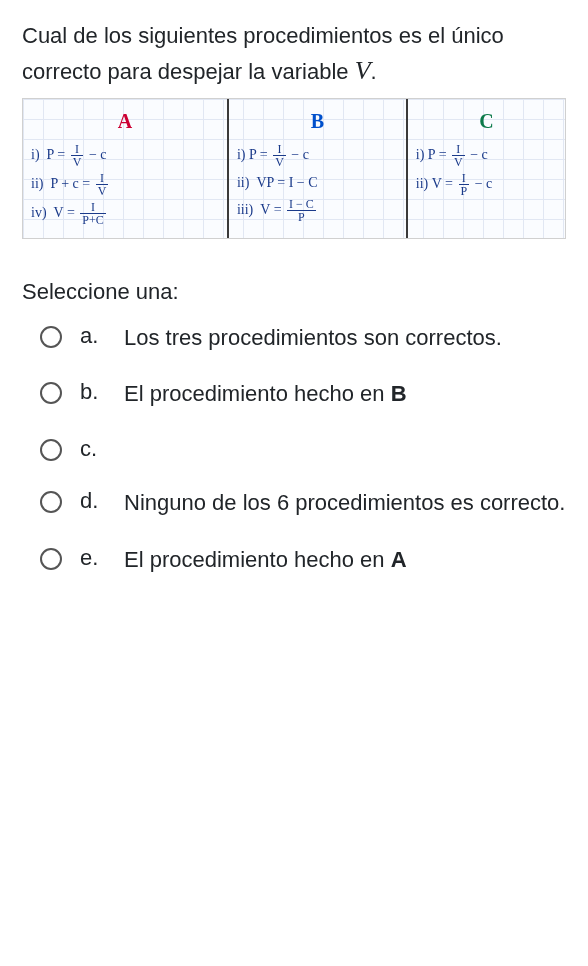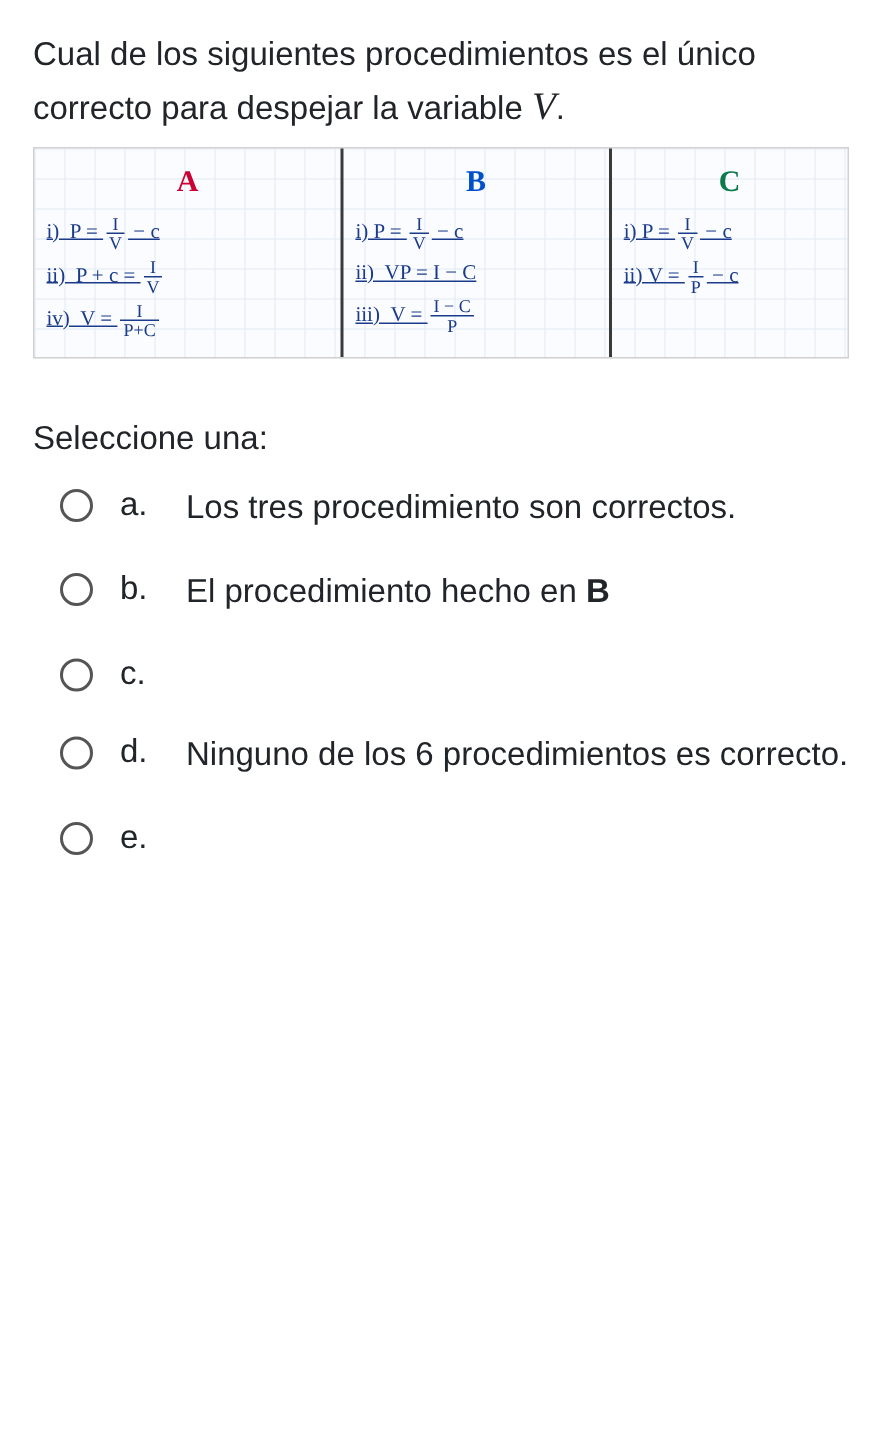--- a/index.html
+++ b/index.html
@@ -62,21 +62,20 @@
       font-size: 20px;
       margin-bottom: 4px;
     }
     .redA { color: #cc0033; }
     .blueB { color: #0050cc; }
     .greenC { color: #0c7a4a; }
     .step {
       white-space: nowrap;
       font-size: 14px;
       padding: 2px 0;
-      text-decoration: underline;
     }
     .frac {
       display: inline-block;
       text-align: center;
       vertical-align: middle;
       font-size: 12px;
       line-height: 1;
       margin: 0 2px;
     }
     .frac .num {
@@ -151,21 +150,21 @@
   </div>
 </div>
 
 <div class="prompt">Seleccione una:</div>
 
 <div class="options">
 
   <div class="option">
     <div class="radio"></div>
     <div class="option-label">a.</div>
-    <div class="option-text">Los tres procedimiento son correctos.</div>
+    <div class="option-text">Los tres procedimientos son correctos.</div>
   </div>
 
   <div class="option">
     <div class="radio"></div>
     <div class="option-label">b.</div>
     <div class="option-text">
       <span>El procedimiento hecho en </span><span class="bold">B</span>
     </div>
   </div>
 
@@ -176,15 +175,18 @@
 
   <div class="option">
     <div class="radio"></div>
     <div class="option-label">d.</div>
     <div class="option-text">Ninguno de los 6 procedimientos es correcto.</div>
   </div>
 
   <div class="option">
     <div class="radio"></div>
     <div class="option-label">e.</div>
+    <div class="option-text">
+      <span>El procedimiento hecho en </span><span class="bold">A</span>
+    </div>
   </div>
 
 </div>
 
 </body></html>

